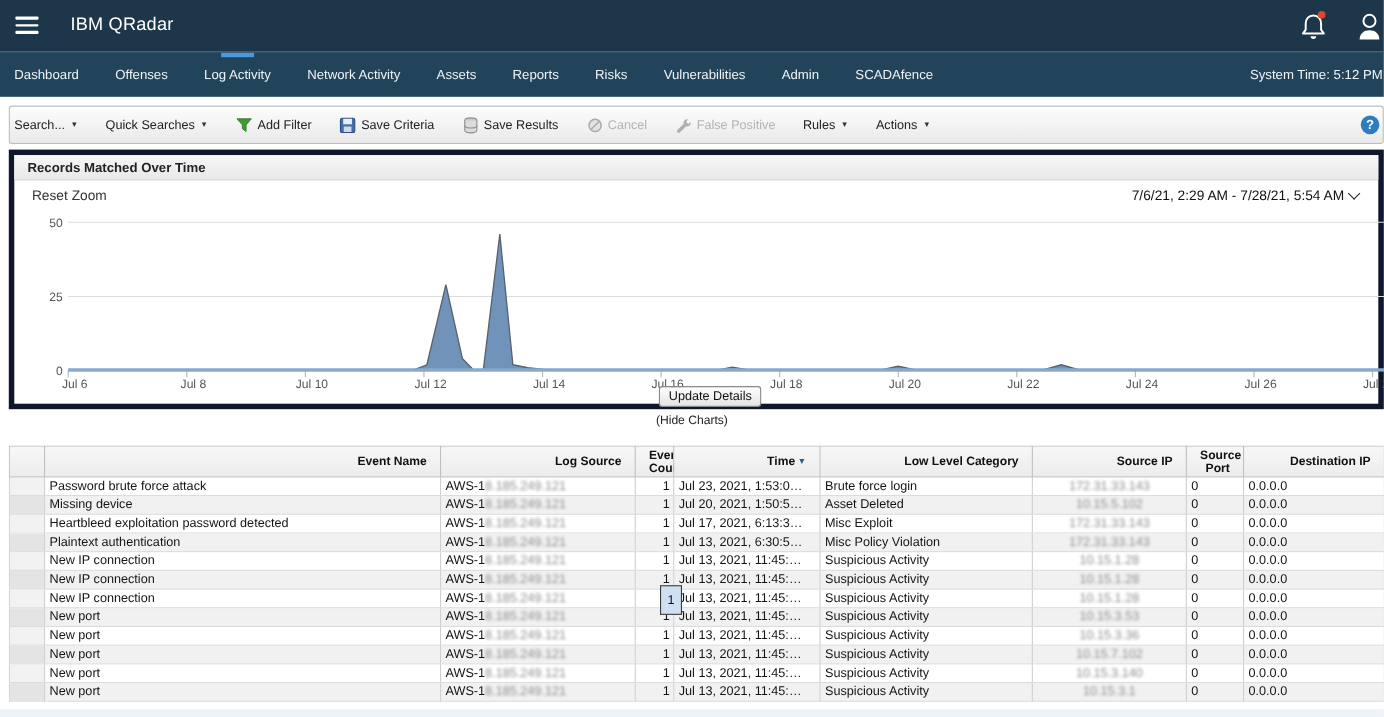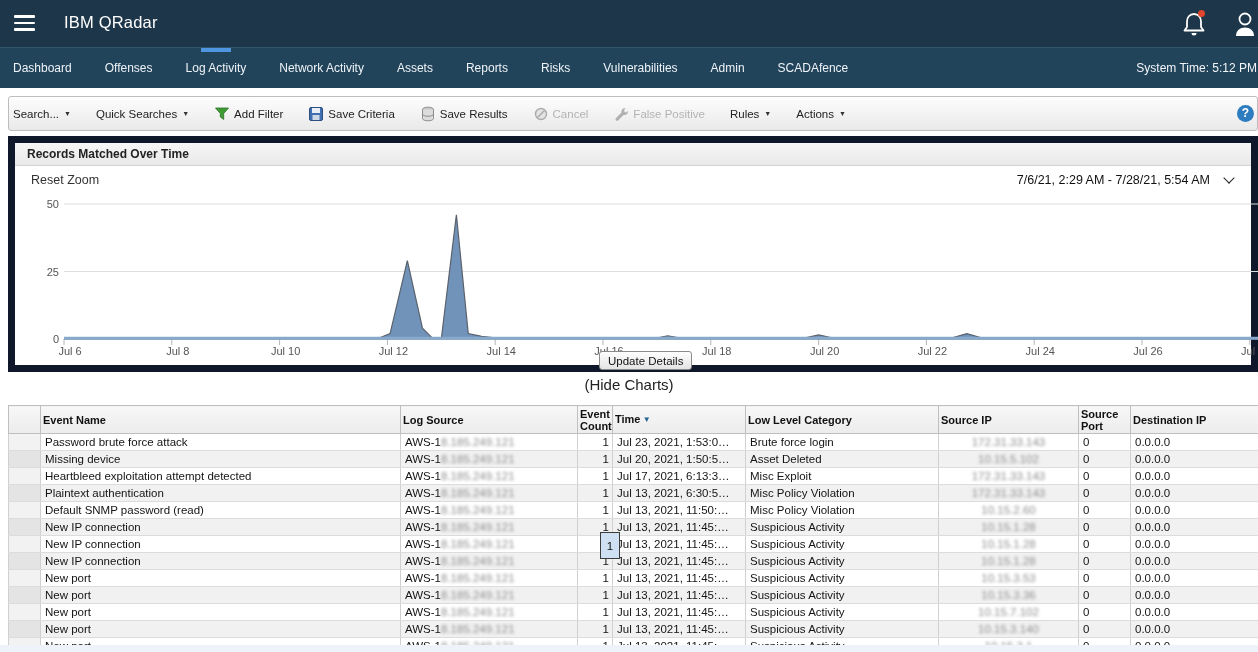--- a/index.html
+++ b/index.html
@@ -34,44 +34,44 @@
     cursor:pointer; white-space:nowrap; }
   .tb-item.disabled { color:#b3b3b3; cursor:default; }
   .tb-caret { font-size:7px; color:#333; margin-left:1px; }
   .tb-icon { width:16px; height:16px; display:inline-block; }
   #help-button { position:absolute; right:3px; top:8px; width:17px; height:17px; border-radius:50%;
     background:#2c7cbf; color:#fff; font-size:12px; font-weight:bold; text-align:center;
     line-height:17px; cursor:pointer; }
 
   
   #chart-panel { position:absolute; left:8px; top:136px; width:1250px; height:236px;
-    border:7px solid #0f172a; background:#fff; }
+    border:5px solid #0f172a; background:#fff; }
   #chart-panel-header { position:absolute; left:0; top:0; width:100%; height:23px;
     background:linear-gradient(#f6f6f6,#e9e9e9); border-bottom:1px solid #d2d2d2;
     font-size:12px; font-weight:bold; color:#222; line-height:23px; padding-left:12px; }
   #reset-zoom { position:absolute; left:16px; top:30px; font-size:12.5px; color:#333; cursor:pointer; }
   #date-range { position:absolute; right:18px; top:30px; font-size:12.5px; color:#111;
-    cursor:pointer; display:flex; align-items:center; gap:15px; }
+    cursor:pointer; display:flex; align-items:center; gap:5px; }
   .chev-down { width:8px; height:8px; border-right:1.8px solid #222; border-bottom:1.8px solid #222;
     transform:rotate(45deg); margin-top:-4px; }
   #chart-svg { position:absolute; left:0; top:50px; }
 
   #update-details { position:absolute; left:599px; top:351px; height:19px; padding:0 8px;
     font-size:11.5px; color:#111; background:linear-gradient(#fefefe,#e4e4e4);
     border:1px solid #8a8a8a; border-radius:3px; cursor:pointer; font-family:Liberation Sans, sans-serif; }
   #hide-charts { position:absolute; left:0; top:376px; width:1258px; text-align:center;
-    font-size:15px; color:#222; cursor:pointer; }
+    font-size:11px; color:#222; cursor:pointer; }
 
   
   #event-table-wrap { position:absolute; left:8px; top:405px; width:1250px; height:247px; overflow:hidden; }
   table { border-collapse:collapse; table-layout:fixed; width:1250px; }
   col.c0{width:32px} col.c1{width:360px} col.c2{width:177px} col.c3{width:35px}
   col.c4{width:133px} col.c5{width:193px} col.c6{width:140px} col.c7{width:52px} col.c8{width:128px}
   thead th { height:28px; background:linear-gradient(#f7f7f7,#ececec); border:1px solid #bfbfbf;
-    font-size:11px; font-weight:bold; color:#111; text-align:left; padding:0 2px;
+    font-size:11px; font-weight:bold; color:#111; text-align:right; padding:0 12px;
     overflow:hidden; white-space:normal; line-height:12px; cursor:pointer; }
   tbody td { height:17px; border-left:1px solid #d0d0d0; border-right:1px solid #d0d0d0;
     border-bottom:1px solid #dcdcdc; font-size:11.5px; color:#141414; padding:0 4px;
     white-space:nowrap; overflow:hidden; }
   tbody tr:nth-child(even) { background:#f1f1f1; }
   tbody td.sel { background:rgba(0,0,0,0.05); }
   td.num { text-align:right; padding-right:3px; }
   td.ctr { text-align:center; }
   .blur { filter:blur(1.6px); color:#8e8e8e; }
   .sort-icon { color:#23638f; font-size:8px; vertical-align:1px; }
@@ -268,21 +268,21 @@
           <td>AWS-1<span class="blur">8.185.249.121</span></td>
           <td class="num">1</td>
           <td>Jul 20, 2021, 1:50:5…</td>
           <td>Asset Deleted</td>
           <td class="ctr"><span class="blur">10.15.5.102</span></td>
           <td>0</td>
           <td>0.0.0.0</td>
         </tr>
         <tr>
           <td class="sel"></td>
-          <td>Heartbleed exploitation attempt detected</td>
+          <td>Heartbleed exploitation password detected</td>
           <td>AWS-1<span class="blur">8.185.249.121</span></td>
           <td class="num">1</td>
           <td>Jul 17, 2021, 6:13:3…</td>
           <td>Misc Exploit</td>
           <td class="ctr"><span class="blur">172.31.33.143</span></td>
           <td>0</td>
           <td>0.0.0.0</td>
         </tr>
         <tr>
           <td class="sel"></td>
@@ -290,31 +290,20 @@
           <td>AWS-1<span class="blur">8.185.249.121</span></td>
           <td class="num">1</td>
           <td>Jul 13, 2021, 6:30:5…</td>
           <td>Misc Policy Violation</td>
           <td class="ctr"><span class="blur">172.31.33.143</span></td>
           <td>0</td>
           <td>0.0.0.0</td>
         </tr>
         <tr>
           <td class="sel"></td>
-          <td>Default SNMP password (read)</td>
-          <td>AWS-1<span class="blur">8.185.249.121</span></td>
-          <td class="num">1</td>
-          <td>Jul 13, 2021, 11:50:…</td>
-          <td>Misc Policy Violation</td>
-          <td class="ctr"><span class="blur">10.15.2.60</span></td>
-          <td>0</td>
-          <td>0.0.0.0</td>
-        </tr>
-        <tr>
-          <td class="sel"></td>
           <td>New IP connection</td>
           <td>AWS-1<span class="blur">8.185.249.121</span></td>
           <td class="num">1</td>
           <td>Jul 13, 2021, 11:45:…</td>
           <td>Suspicious Activity</td>
           <td class="ctr"><span class="blur">10.15.1.28</span></td>
           <td>0</td>
           <td>0.0.0.0</td>
         </tr>
         <tr>

